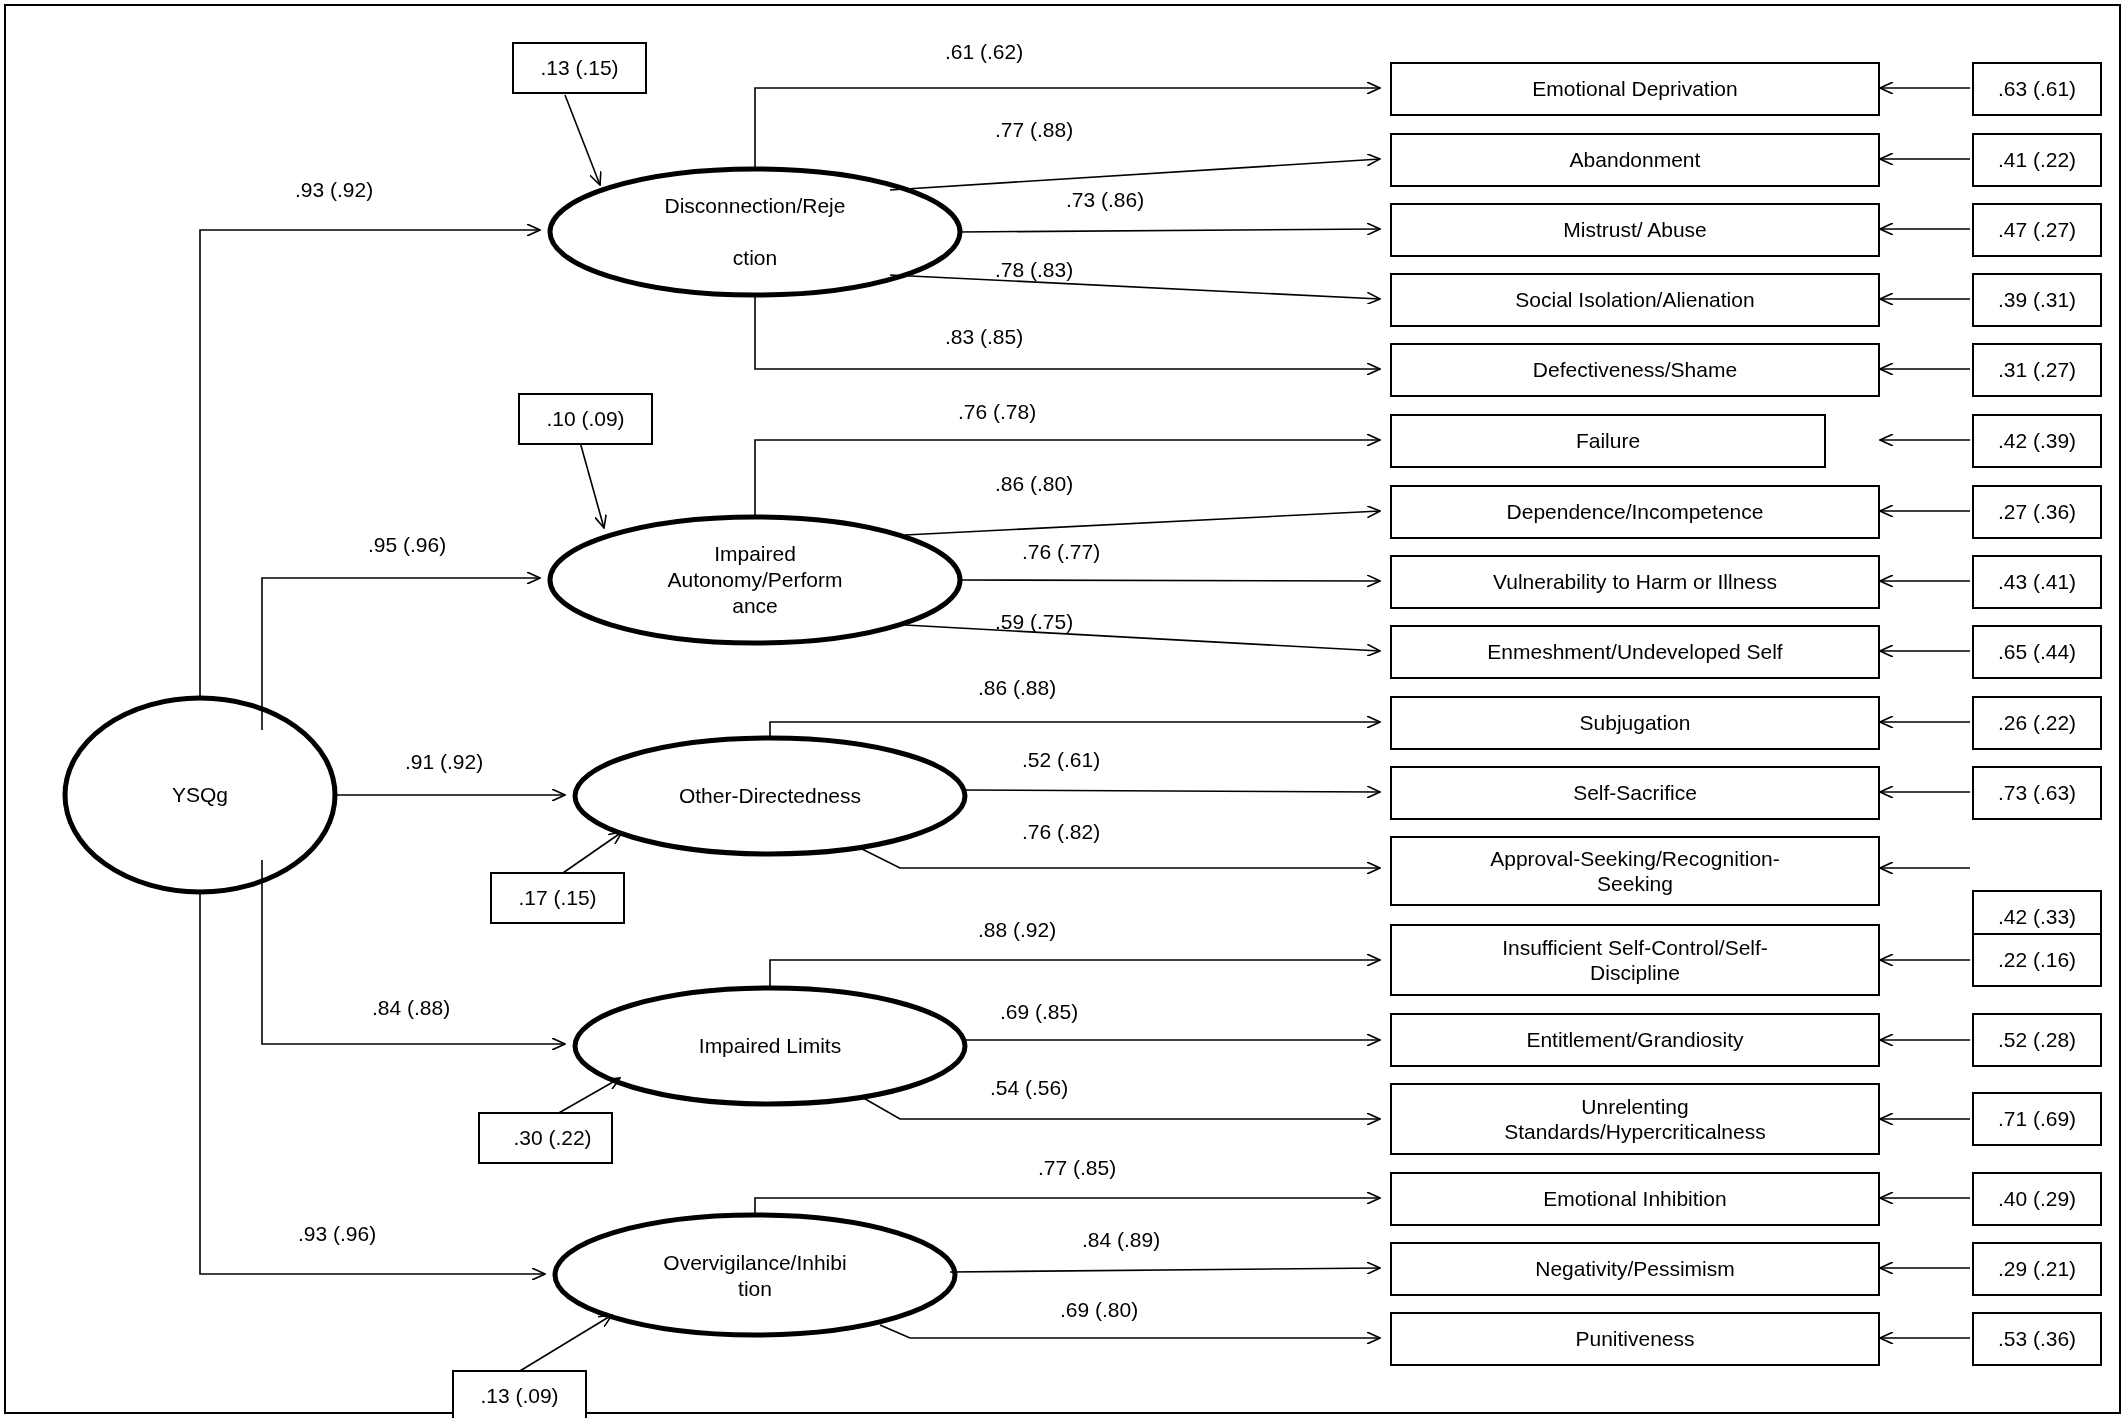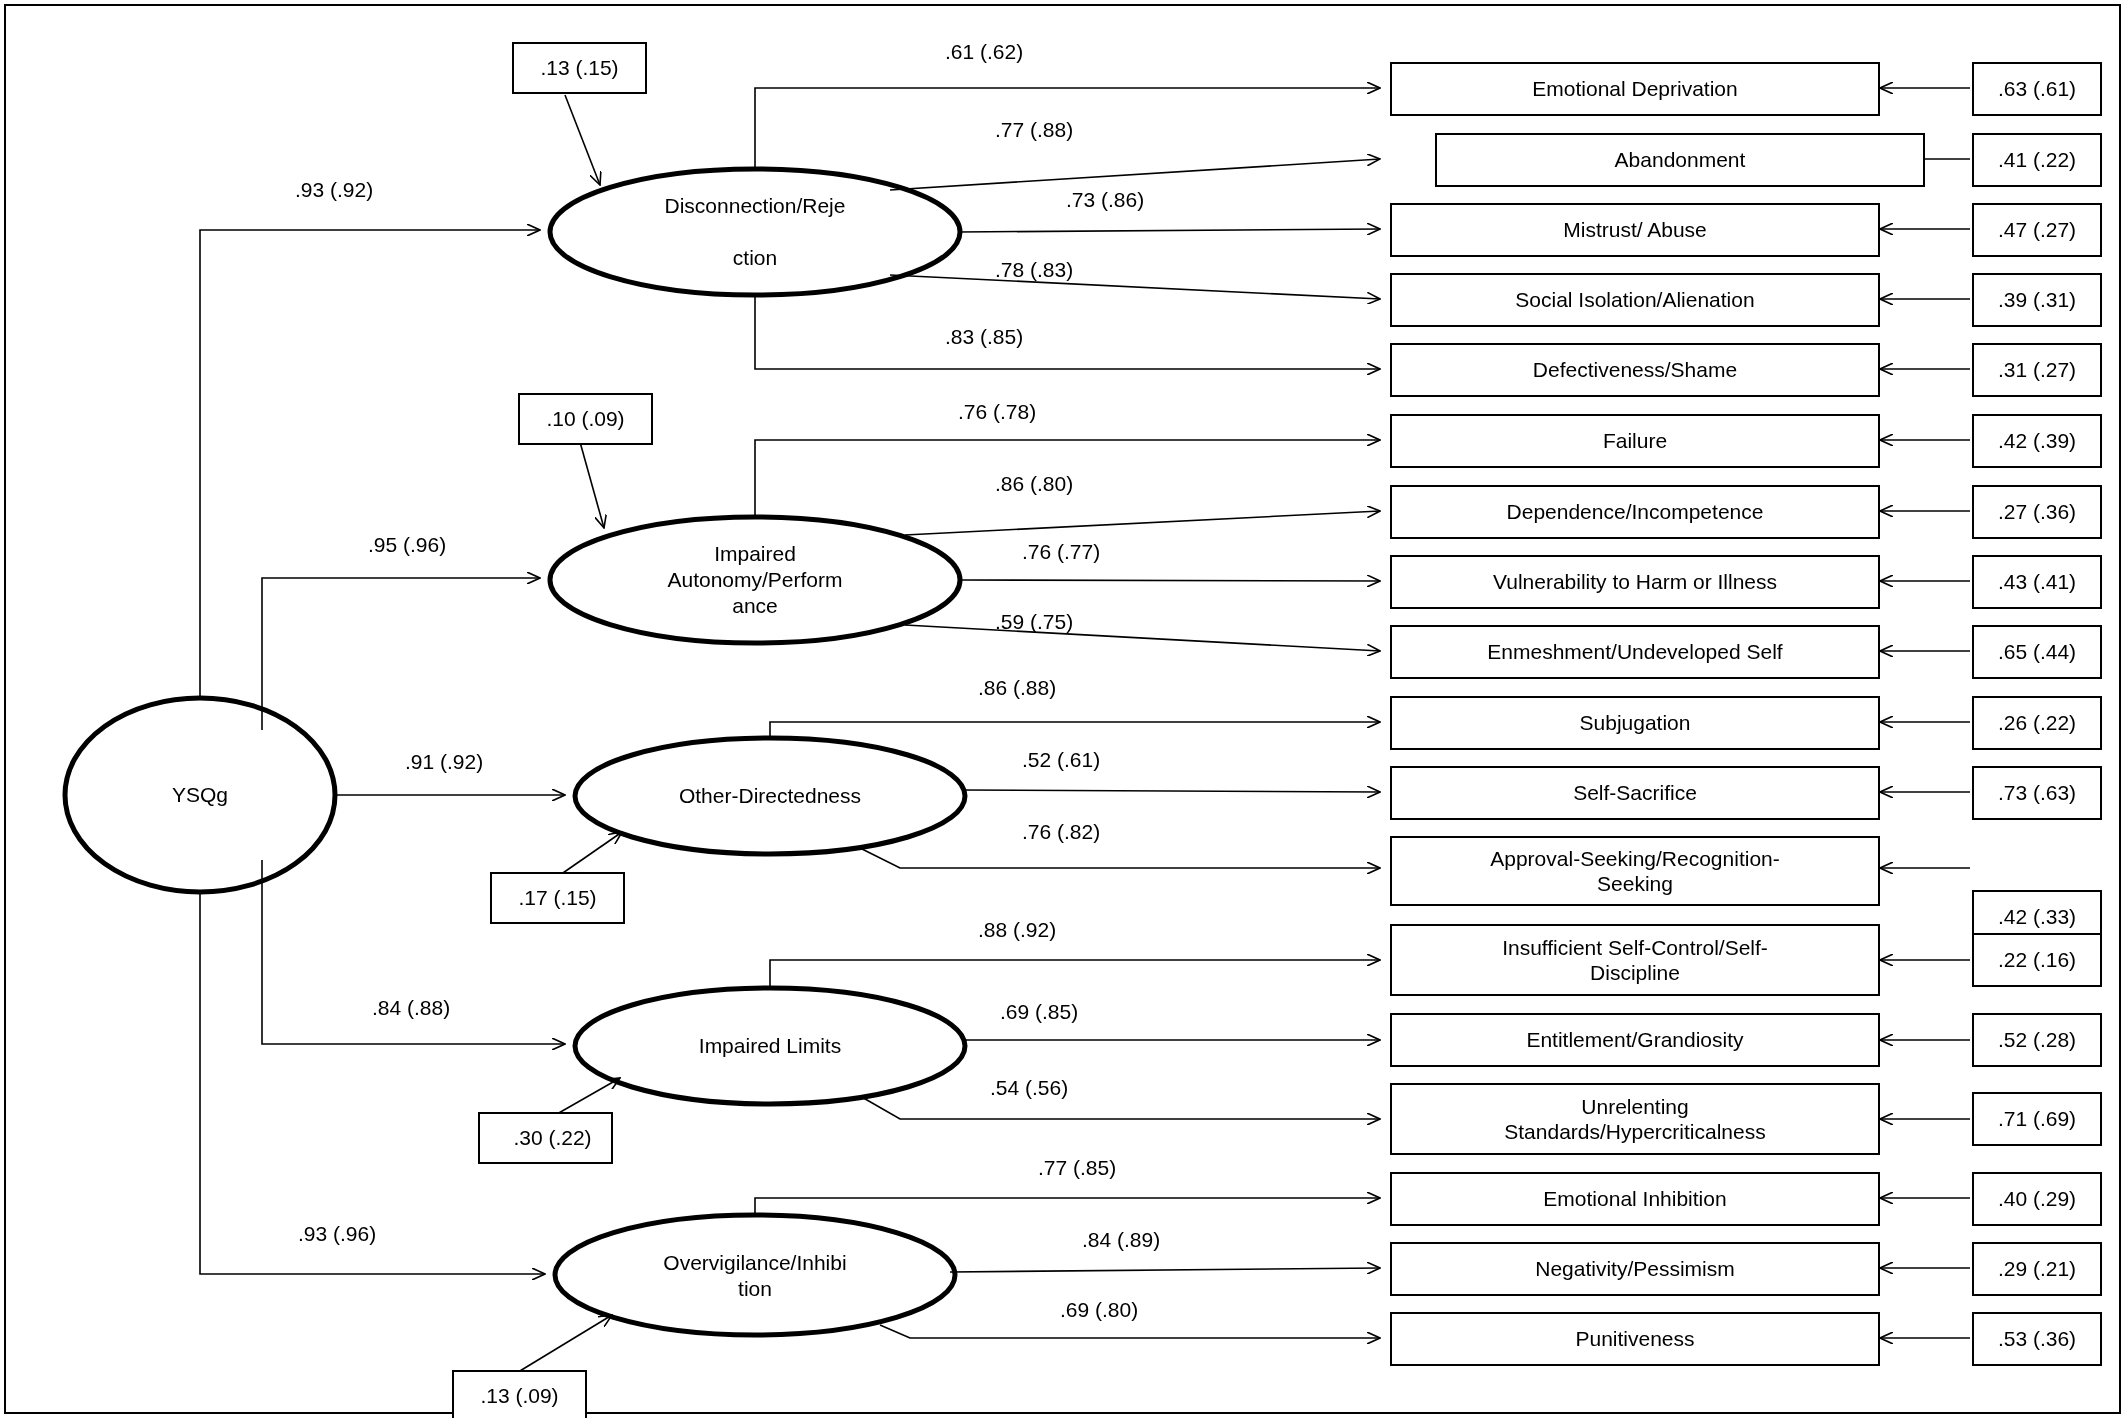--- a/index.html
+++ b/index.html
@@ -214,26 +214,26 @@
 
   <div class="path-label" style="left:978px; top:918px;">.88 (.92)</div>
   <div class="path-label" style="left:1000px; top:1000px;">.69 (.85)</div>
   <div class="path-label" style="left:990px; top:1076px;">.54 (.56)</div>
 
   <div class="path-label" style="left:1038px; top:1156px;">.77 (.85)</div>
   <div class="path-label" style="left:1082px; top:1228px;">.84 (.89)</div>
   <div class="path-label" style="left:1060px; top:1298px;">.69 (.80)</div>
 
   <div class="box-item" style="left:1390px; top:62px; width:490px; height:54px;text-align:right;">Emotional Deprivation</div>
-  <div class="box-item" style="left:1390px; top:133px; width:490px; height:54px;margin-left:45px;">Abandonment</div>
+  <div class="box-item" style="left:1390px; top:133px; width:490px; height:54px;">Abandonment</div>
   <div class="box-item" style="left:1390px; top:203px; width:490px; height:54px;">Mistrust/ Abuse</div>
   <div class="box-item" style="left:1390px; top:273px; width:490px; height:54px;">Social Isolation/Alienation</div>
   <div class="box-item" style="left:1390px; top:343px; width:490px; height:54px;">Defectiveness/Shame</div>
 
-  <div class="box-item" style="left:1390px; top:414px; width:490px; height:54px;">Failure</div>
+  <div class="box-item" style="left:1390px; top:414px; width:436px; height:54px;">Failure</div>
   <div class="box-item" style="left:1390px; top:485px; width:490px; height:54px;">Dependence/Incompetence</div>
   <div class="box-item" style="left:1390px; top:555px; width:490px; height:54px;">Vulnerability to Harm or Illness</div>
   <div class="box-item" style="left:1390px; top:625px; width:490px; height:54px;">Enmeshment/Undeveloped Self</div>
 
   <div class="box-item" style="left:1390px; top:696px; width:490px; height:54px;">Subjugation</div>
   <div class="box-item" style="left:1390px; top:766px; width:490px; height:54px;">Self-Sacrifice</div>
   <div class="box-item" style="left:1390px; top:836px; width:490px; height:70px; flex-direction:column;">
     <span>Approval-Seeking/Recognition-</span>
     <span>Seeking</span>
   </div>

